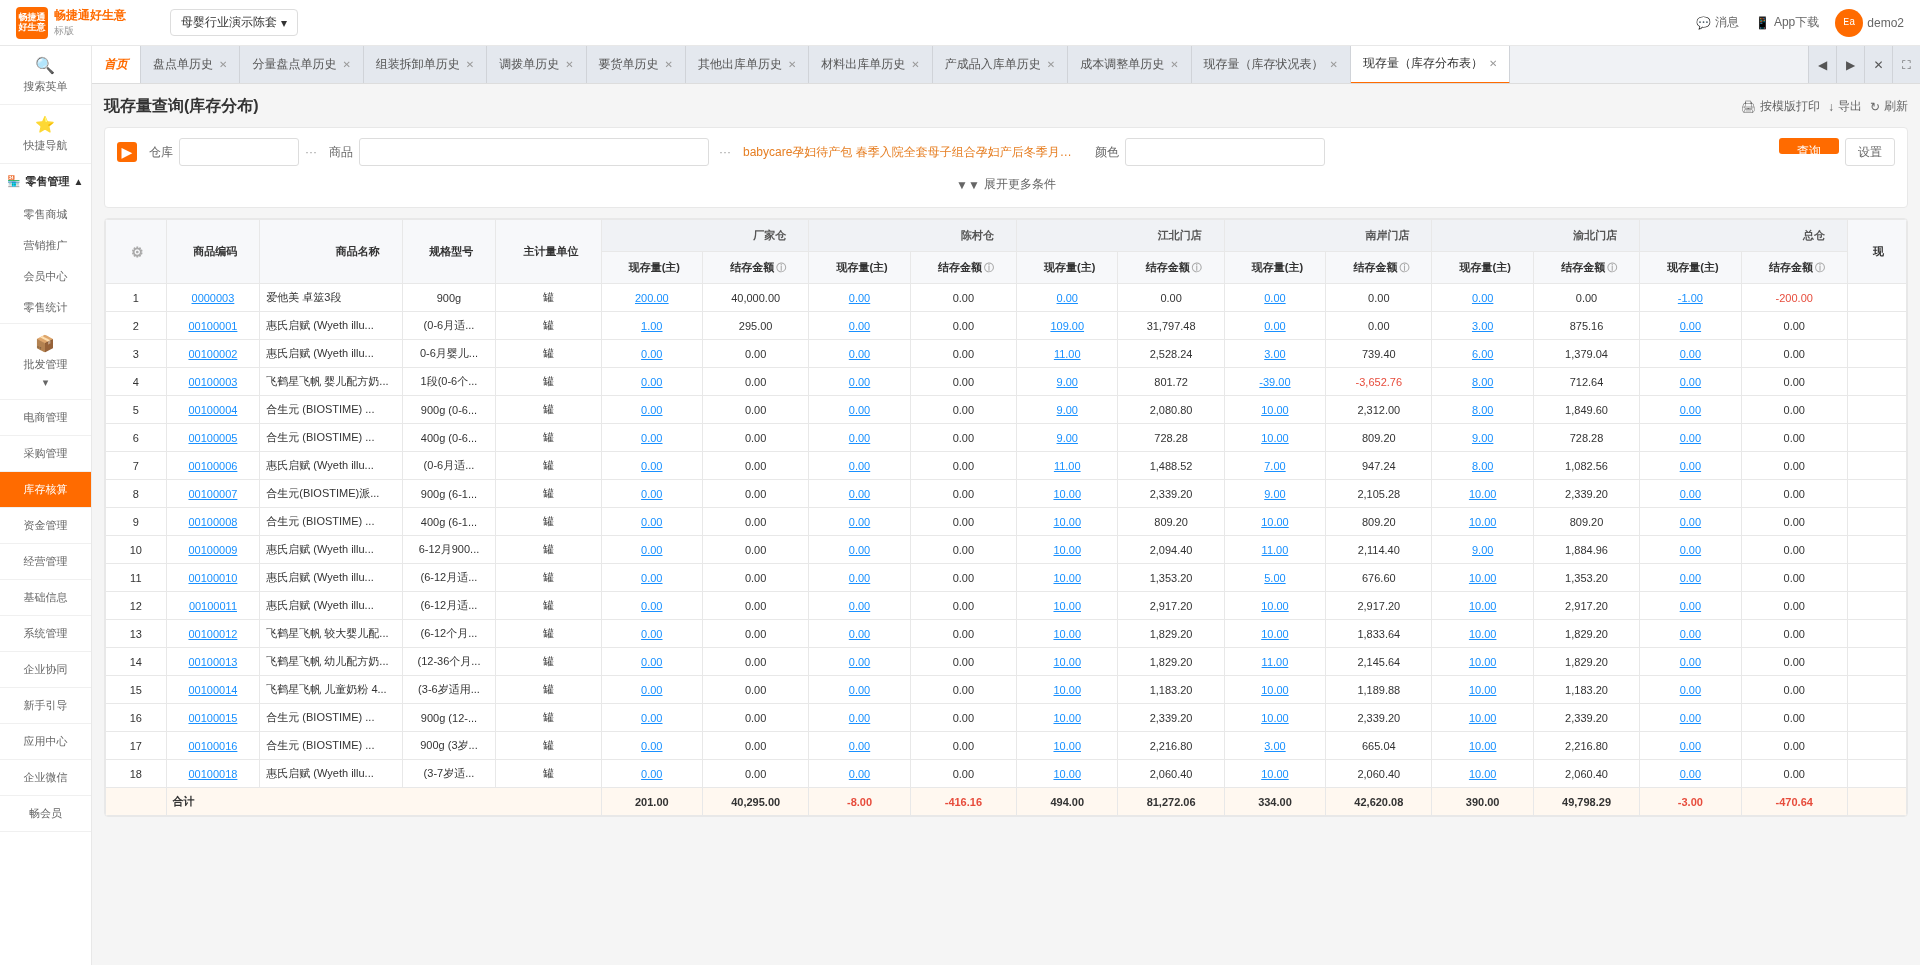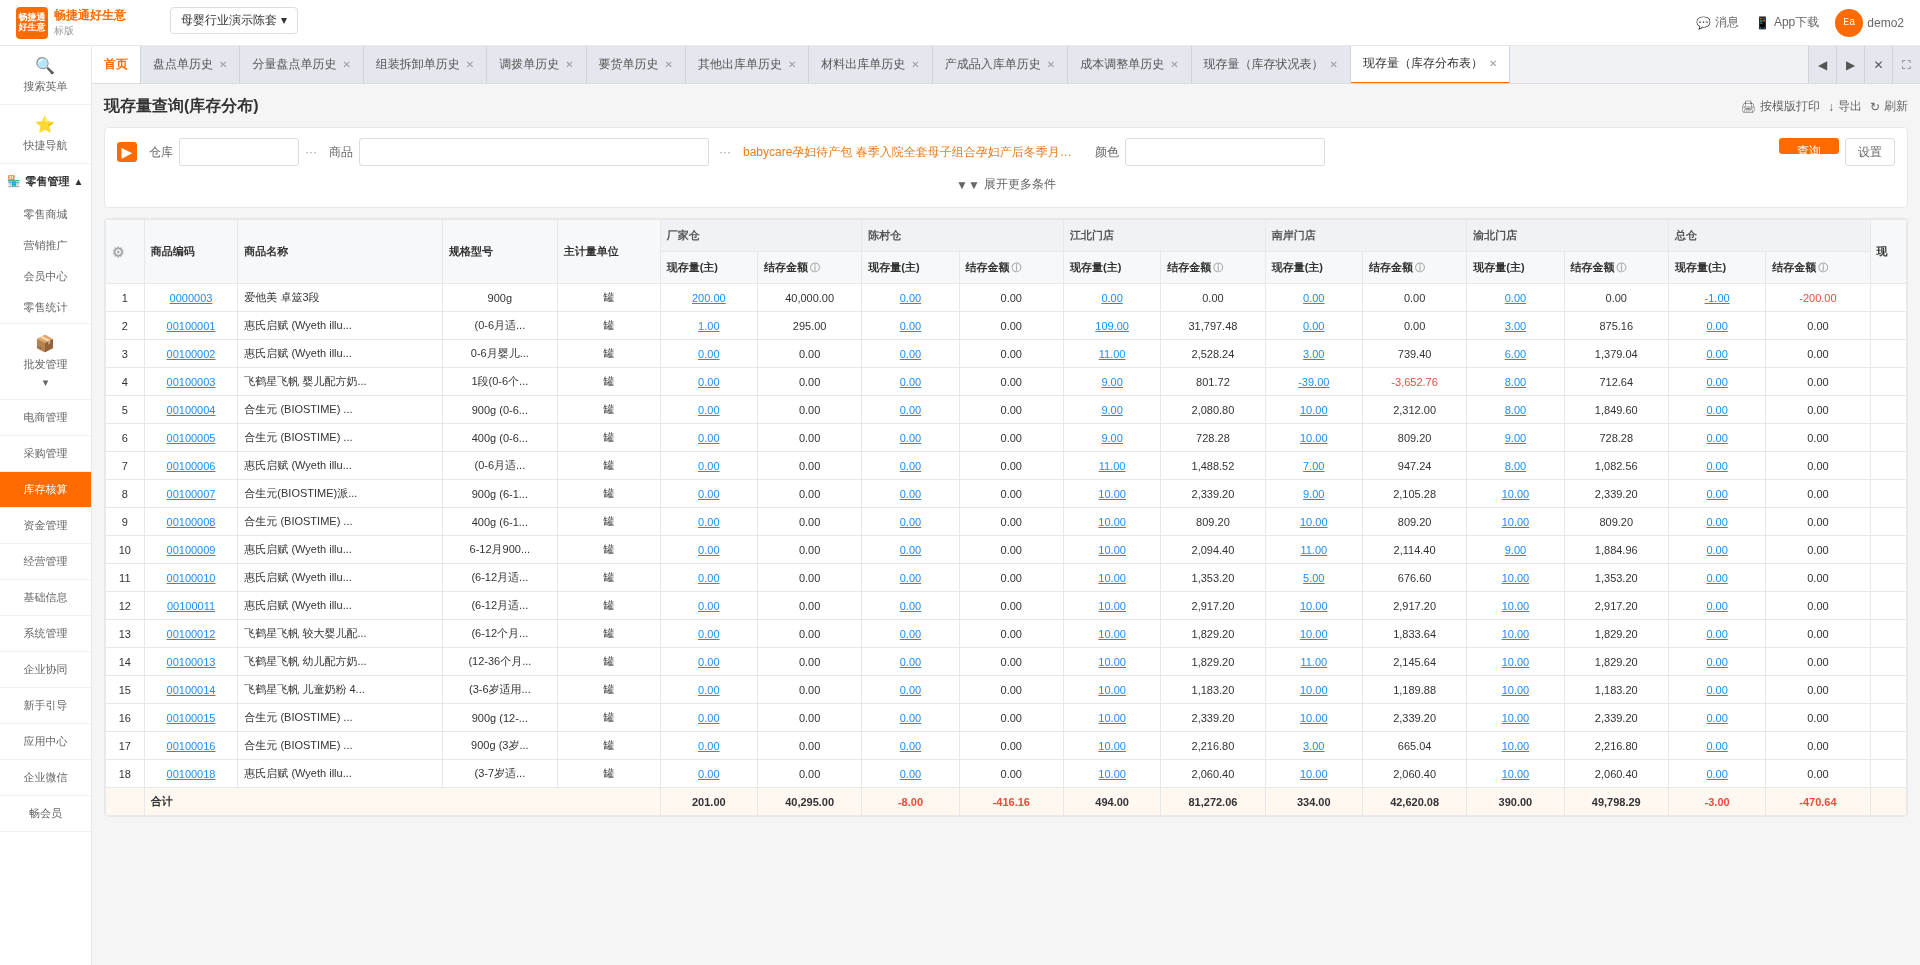--- a/index.html
+++ b/index.html
@@ -11,21 +11,21 @@
       background: #fff;
       display: flex;
       align-items: center;
       justify-content: space-between;
       padding: 0 16px;
       border-bottom: 1px solid #e8e8e8;
       position: fixed;
       top: 0; left: 0; right: 0;
       z-index: 100;
     }
-    .top-bar-left { display: flex; align-items: flex-start; gap: 8px; }
+    .top-bar-left { display: flex; align-items: center; gap: 8px; }
     .logo-area { display: flex; align-items: center; gap: 6px; }
     .logo-icon { width: 32px; height: 32px; background: #ff6b00; border-radius: 4px; display: flex; align-items: center; justify-content: center; color: white; font-size: 10px; font-weight: bold; }
     .logo-text { font-size: 11px; color: #333; line-height: 1.3; }
     .store-selector { display: flex; align-items: center; gap: 4px; padding: 4px 10px; border: 1px solid #ddd; border-radius: 4px; cursor: pointer; color: #333; font-size: 12px; margin-left: 36px; }
     .top-bar-right { display: flex; align-items: center; gap: 16px; font-size: 12px; color: #666; }
     .top-bar-right-item { display: flex; align-items: center; gap: 4px; cursor: pointer; }
     .avatar { width: 28px; height: 28px; border-radius: 50%; background: #ff6b00; display: flex; align-items: center; justify-content: center; color: white; font-size: 12px; }
 
     
     .sidebar {
@@ -78,21 +78,21 @@
       background: #e4e8ee;
       border-right: 1px solid #d0d3d8;
       cursor: pointer;
       white-space: nowrap;
       font-size: 12px;
       color: #555;
       gap: 6px;
       flex-shrink: 0;
     }
     .tab-item.active { background: #fff; color: #333; border-bottom: 2px solid #ff6b00; }
-    .tab-item.home { background: #fff; color: #ff6b00; font-weight: bold; }
+    .tab-item.home { background: #fff; color: #ff6b00; font-weight: bold; font-style: italic; }
     .tab-close { font-size: 10px; color: #999; cursor: pointer; }
     .tab-nav-btn { width: 28px; height: 38px; display: flex; align-items: center; justify-content: center; cursor: pointer; background: #e4e8ee; border-left: 1px solid #d0d3d8; color: #555; flex-shrink: 0; }
 
     
     .main-content {
       position: fixed;
       top: 84px;
       left: 92px;
       right: 0;
       bottom: 0;
@@ -178,22 +178,22 @@
     
     .table-wrap {
       background: #fff;
       border: 1px solid #e8e8e8;
       border-radius: 4px;
       overflow: auto;
     }
     table { width: 100%; border-collapse: collapse; font-size: 12px; min-width: 1600px; }
     thead tr { background: #f7f8fa; }
     thead th {
-      padding: 8px 6px;
-      text-align: left;
+      padding: 8px 22px;
+      text-align: right;
       border: 1px solid #e8e8e8;
       color: #333;
       font-weight: bold;
       white-space: nowrap;
       font-size: 11px;
     }
     thead th.group-header {
       background: #f0f2f5;
       font-weight: bold;
       color: #555;

